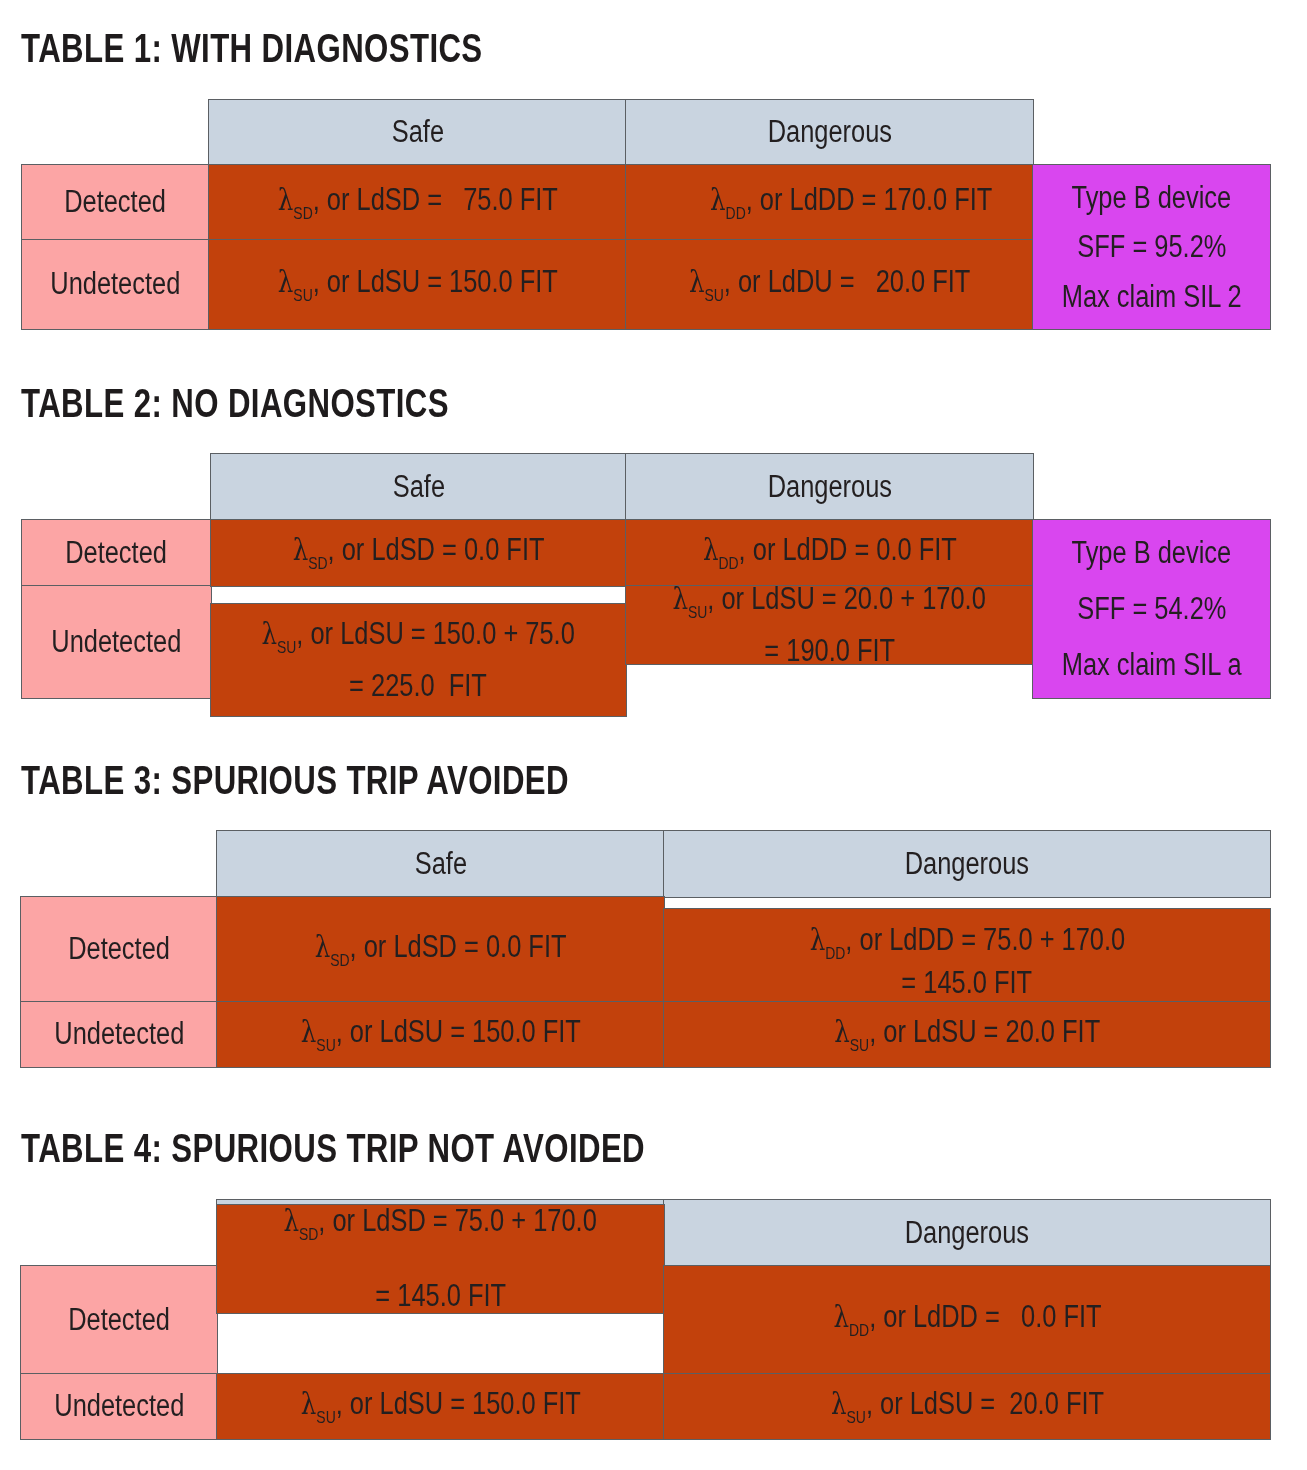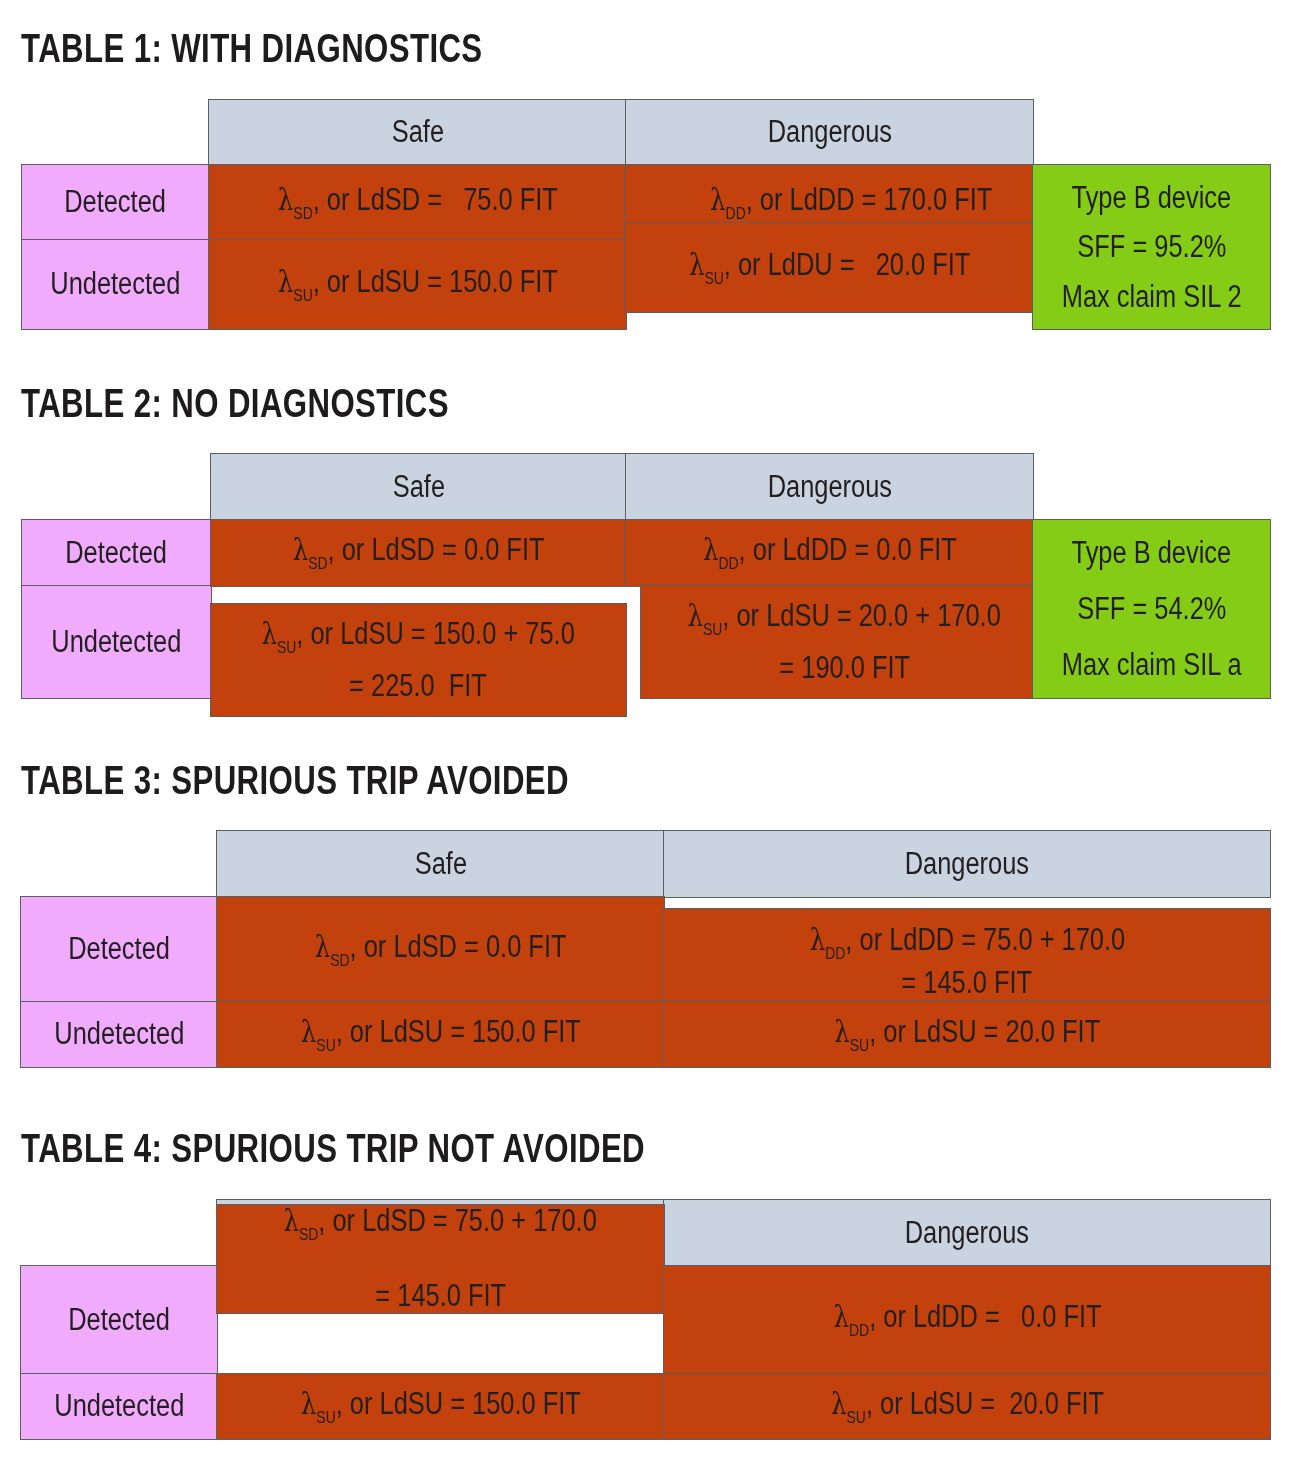--- a/index.html
+++ b/index.html
@@ -5,26 +5,26 @@
     html, body { margin: 0; padding: 0; background: #ffffff; }
     body { width: 1307px; height: 1470px; position: relative; overflow: hidden;
            font-family: "Liberation Sans", sans-serif; color: #231f20; }
     .title { position: absolute; left: 21px; font-family: "Liberation Sans", sans-serif;
              font-weight: bold; font-size: 40px; letter-spacing: 0.5px; line-height: 1;
              transform: scaleX(0.78); transform-origin: left center; white-space: nowrap; color: #1e1b1c; }
     .cell { position: absolute; box-sizing: border-box; border: 1.5px solid #5b5f63;
             display: flex; flex-direction: column; align-items: center; justify-content: center;
             text-align: center; font-size: 31px; line-height: 1.3; }
     .hdr { background: #c9d4e0; }
-    .row-hdr { background: #f0abfc; }
+    .row-hdr { background: #fca5a5; }
     .val { background: #c2410c; }
     .txt { display: inline-block; transform: scaleX(0.82); white-space: pre; }
     .lam { font-family: "DejaVu Serif", serif; font-size: 30px; }
     .sub { font-size: 17px; vertical-align: -9px; }
-    .note { background: #84cc16; line-height: 1.6; align-items: center; }
+    .note { background: #d946ef; line-height: 1.6; align-items: center; }
   </style>
 </head>
 <body>
 
 <div class="title" style="top:28px;">TABLE 1: WITH DIAGNOSTICS</div>
 <div>
   <div class="cell hdr" style="left:208px;top:99px;width:419px;height:67px;">
       <span class="txt">Safe</span>
     </div>
   <div class="cell hdr" style="left:625px;top:99px;width:409px;height:67px;">
@@ -40,21 +40,21 @@
 
   <div class="cell val" style="left:208px;top:164px;width:419px;height:77px;">
     <span class="txt"><span class="lam">λ</span><span class="sub">SD</span><span>, or LdSD =   75.0 FIT</span></span>
   </div>
   <div class="cell val" style="left:625px;top:164px;width:409px;height:77px;padding-left:44px;">
     <span class="txt"><span class="lam">λ</span><span class="sub">DD</span><span>, or LdDD = 170.0 FIT</span></span>
   </div>
   <div class="cell val" style="left:208px;top:239px;width:419px;height:91px;">
     <span class="txt"><span class="lam">λ</span><span class="sub">SU</span><span>, or LdSU = 150.0 FIT</span></span>
   </div>
-  <div class="cell val" style="left:625px;top:222px;width:409px;height:91px;">
+  <div class="cell val" style="left:625px;top:239px;width:409px;height:91px;">
     <span class="txt"><span class="lam">λ</span><span class="sub">SU</span><span>, or LdDU =   20.0 FIT</span></span>
   </div>
 
   <div class="cell note" style="left:1032px;top:164px;width:239px;height:166px;">
     <span class="txt">Type B device</span>
     <span class="txt">SFF = 95.2%</span>
     <span class="txt">Max claim SIL 2</span>
   </div>
 </div>
 
@@ -77,21 +77,21 @@
   <div class="cell val" style="left:210px;top:519px;width:417px;height:68px;">
     <span class="txt"><span class="lam">λ</span><span class="sub">SD</span><span>, or LdSD = 0.0 FIT</span></span>
   </div>
   <div class="cell val" style="left:625px;top:519px;width:409px;height:68px;">
     <span class="txt"><span class="lam">λ</span><span class="sub">DD</span><span>, or LdDD = 0.0 FIT</span></span>
   </div>
   <div class="cell val" style="left:210px;top:603px;width:417px;height:114px;line-height:1.55;">
     <span class="txt"><span class="lam">λ</span><span class="sub">SU</span><span>, or LdSU = 150.0 + 75.0</span></span>
     <span class="txt">= 225.0  FIT</span>
   </div>
-  <div class="cell val" style="left:625px;top:585px;width:409px;height:114px;line-height:1.55;margin-left:15px;">
+  <div class="cell val" style="left:625px;top:585px;width:409px;height:80px;line-height:1.55;">
     <span class="txt"><span class="lam">λ</span><span class="sub">SU</span><span>, or LdSU = 20.0 + 170.0</span></span>
     <span class="txt">= 190.0 FIT</span>
   </div>
 
   <div class="cell note" style="left:1032px;top:519px;width:239px;height:180px;line-height:1.8;">
     <span class="txt">Type B device</span>
     <span class="txt">SFF = 54.2%</span>
     <span class="txt">Max claim SIL a</span>
   </div>
 </div>

